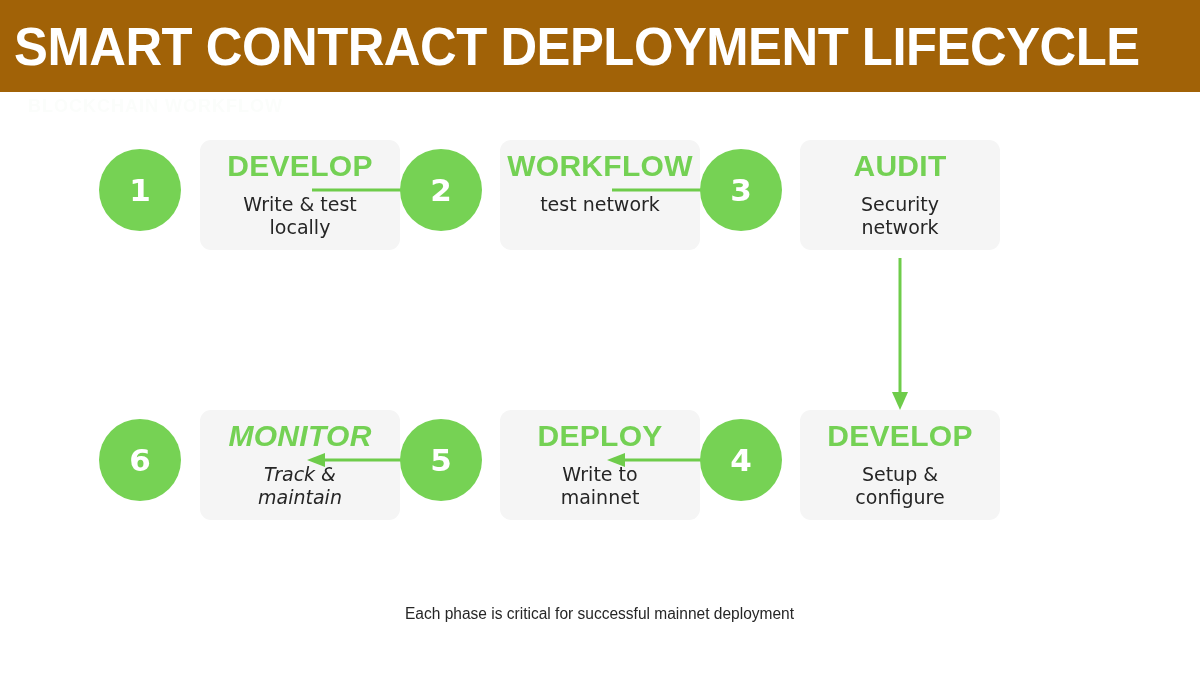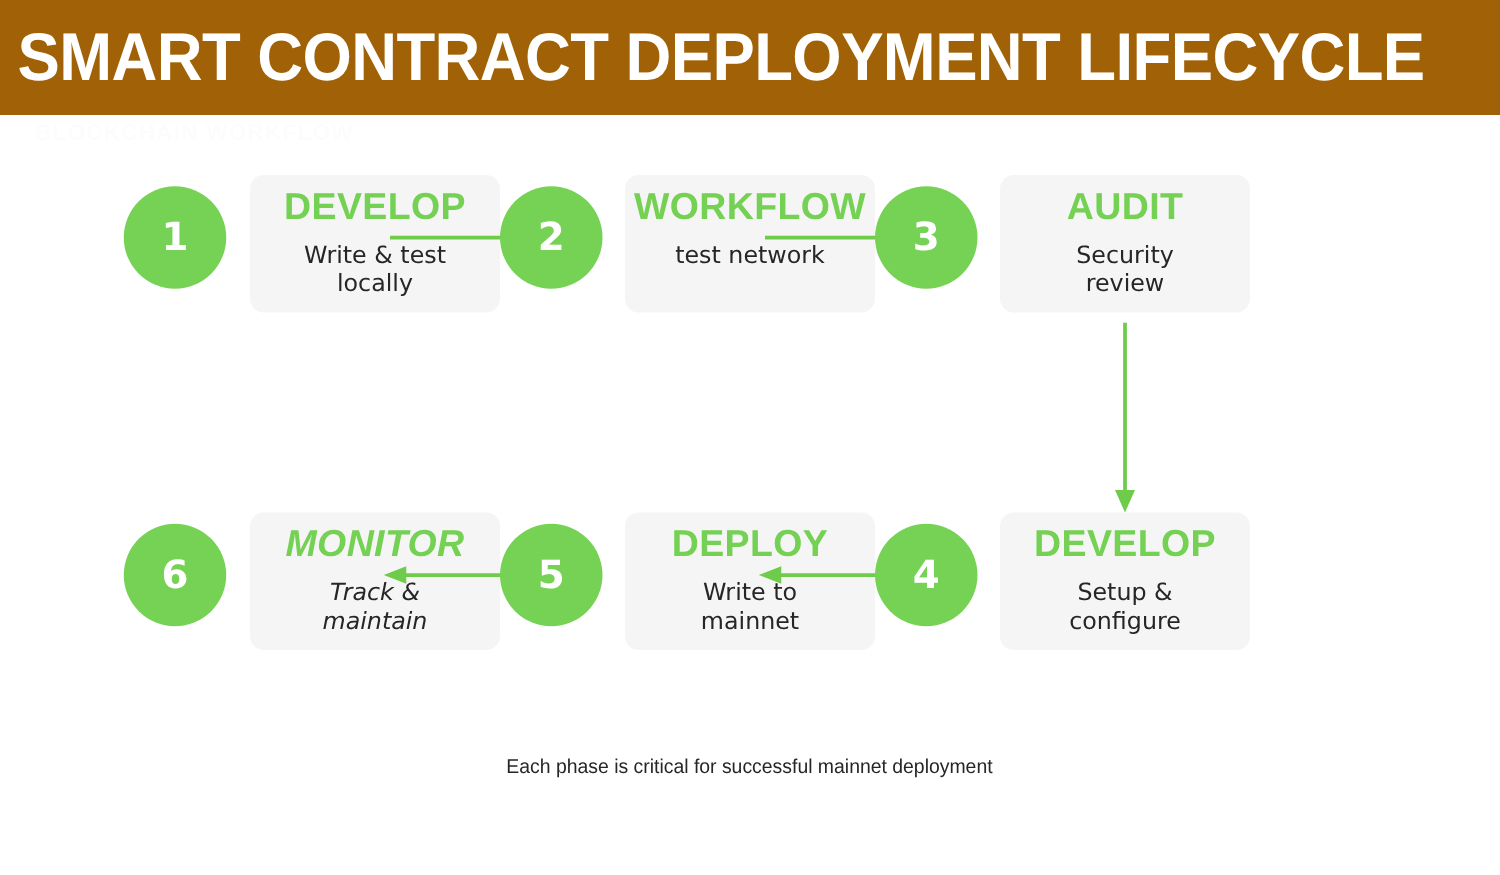--- a/index.html
+++ b/index.html
@@ -183,21 +183,21 @@
   </svg>
 
   <div class="step-circle" style="left:700px; top:149px;">
     <span>3</span>
   </div>
 
   <div class="phase-box" style="left:800px; top:140px;">
     <div class="phase-title">AUDIT</div>
     <div class="phase-desc">
       <div>Security</div>
-      <div>review</div>
+      <div>network</div>
     </div>
   </div>
 
   <svg class="arrow" style="left:888px; top:258px;" width="24" height="152" viewBox="0 0 24 152">
     <line x1="12" y1="0" x2="12" y2="136" stroke="#6ECC4A" stroke-width="3"></line>
     <polygon points="4,134 20,134 12,152" fill="#6ECC4A"></polygon>
   </svg>
 
   <div class="step-circle" style="left:99px; top:419px;">
     <span>6</span>

